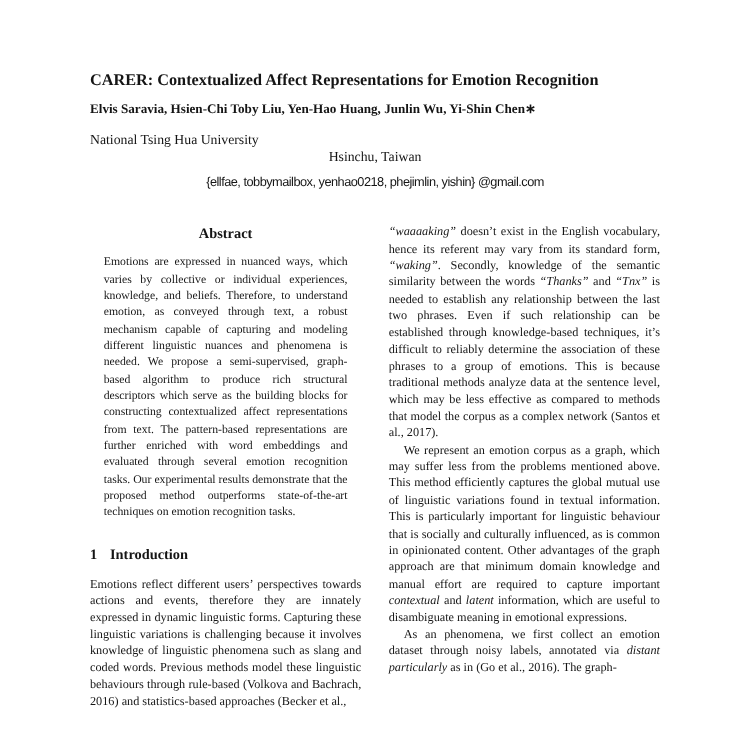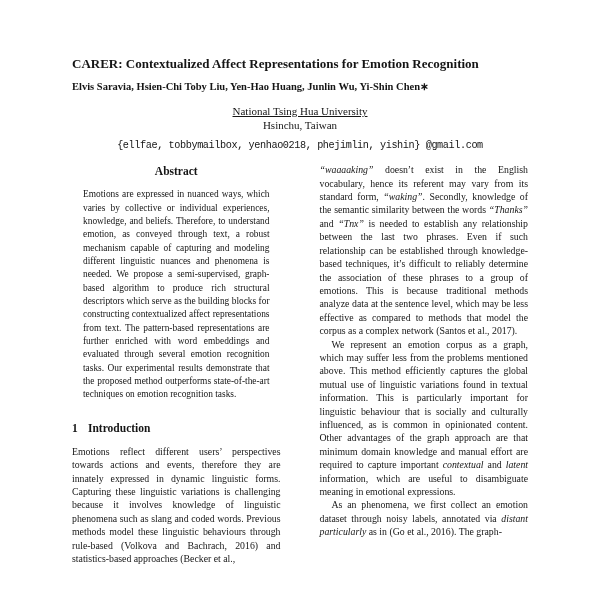--- a/index.html
+++ b/index.html
@@ -15,29 +15,29 @@
 
   .title {
     font-size: 13px; font-weight: bold;
     text-align: left; line-height: 1.25;
     margin: 14px 0 0 0;
   }
   .authors {
     font-size: 10.5px; font-weight: bold;
     margin-top: 8px;
   }
-  .affil  { font-size: 11px; text-align: center; margin-top: 13px; text-decoration: underline; }
+  .affil  { font-size: 11px; margin-top: 13px; }
   .affil2 { font-size: 11px; text-align: center; margin-top: 2px; font-family: Liberation Serif, serif; }
   .emails {
-    font-family: Liberation Mono, monospace;
+    font-family: Liberation Sans, sans-serif;
     font-size: 10.2px; letter-spacing: -0.4px;
     text-align: center; margin-top: 9px; white-space: nowrap;
   }
 
-  .columns { display: flex; gap: 39px; margin-top: 12px; }
+  .columns { display: flex; gap: 22px; margin-top: 27px; }
   .col { flex: 1 1 0; min-width: 0; }
 
   .abs-head {
     font-size: 11.5px; font-weight: bold;
     text-align: center; margin: 2px 0 11px 0;
   }
   .abstract {
     font-size: 9.4px; line-height: 1.42;
     text-align: justify; margin: 0 11px 20px 11px;
   }

